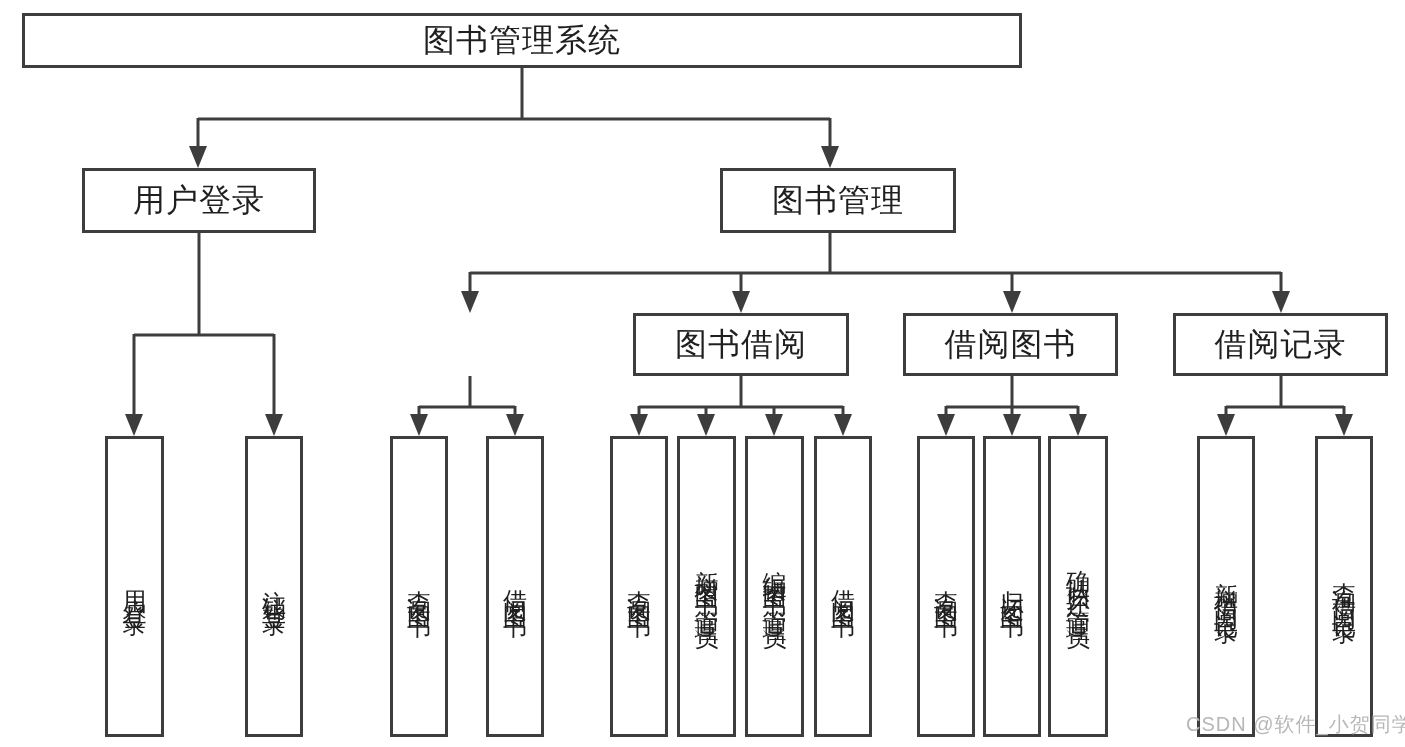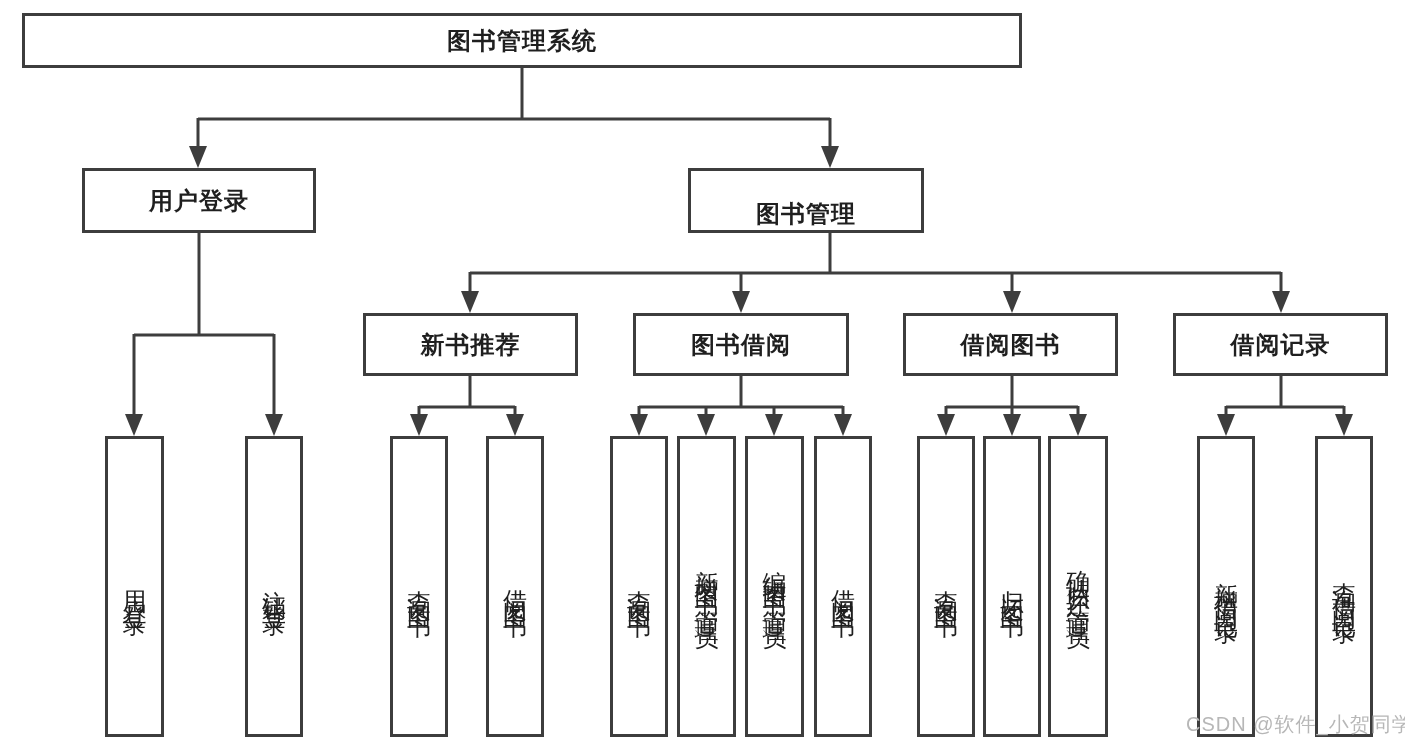--- a/index.html
+++ b/index.html
@@ -15,21 +15,21 @@
   .node {
     position: absolute;
     box-sizing: border-box;
     border: 3px solid #3d3d3d;
     background: #ffffff;
     display: flex;
     align-items: center;
     justify-content: center;
     color: #1f1f1f;
   }
-  .hbox { font-size: 24px; letter-spacing: 1px; font-weight: bold; }
+  .hbox { font-size: 32px; letter-spacing: 1px; }
   .vbox span {
     writing-mode: vertical-rl;
     text-orientation: mixed;
     font-size: 24px;
     line-height: 1;
     letter-spacing: 8px;
     white-space: nowrap;
   }
   .watermark {
     position: absolute;
@@ -112,27 +112,24 @@
     </g>
   </svg>
 
   <div class="node hbox" style="left:22px; top:13px; width:1000px; height:55px;">
     <span>图书管理系统</span>
   </div>
 
   <div class="node hbox" style="left:82px; top:168px; width:234px; height:65px;">
     <span>用户登录</span>
   </div>
-  <div class="node hbox" style="left:688px; top:168px; width:236px; height:65px;align-items:flex-end;">
+  <div class="node hbox" style="left:720px; top:168px; width:236px; height:65px;">
     <span>图书管理</span>
   </div>
 
-  <div class="node hbox" style="left:363px; top:313px; width:215px; height:63px;">
-    <span>新书推荐</span>
-  </div>
   <div class="node hbox" style="left:633px; top:313px; width:216px; height:63px;">
     <span>图书借阅</span>
   </div>
   <div class="node hbox" style="left:903px; top:313px; width:215px; height:63px;">
     <span>借阅图书</span>
   </div>
   <div class="node hbox" style="left:1173px; top:313px; width:215px; height:63px;">
     <span>借阅记录</span>
   </div>
 

